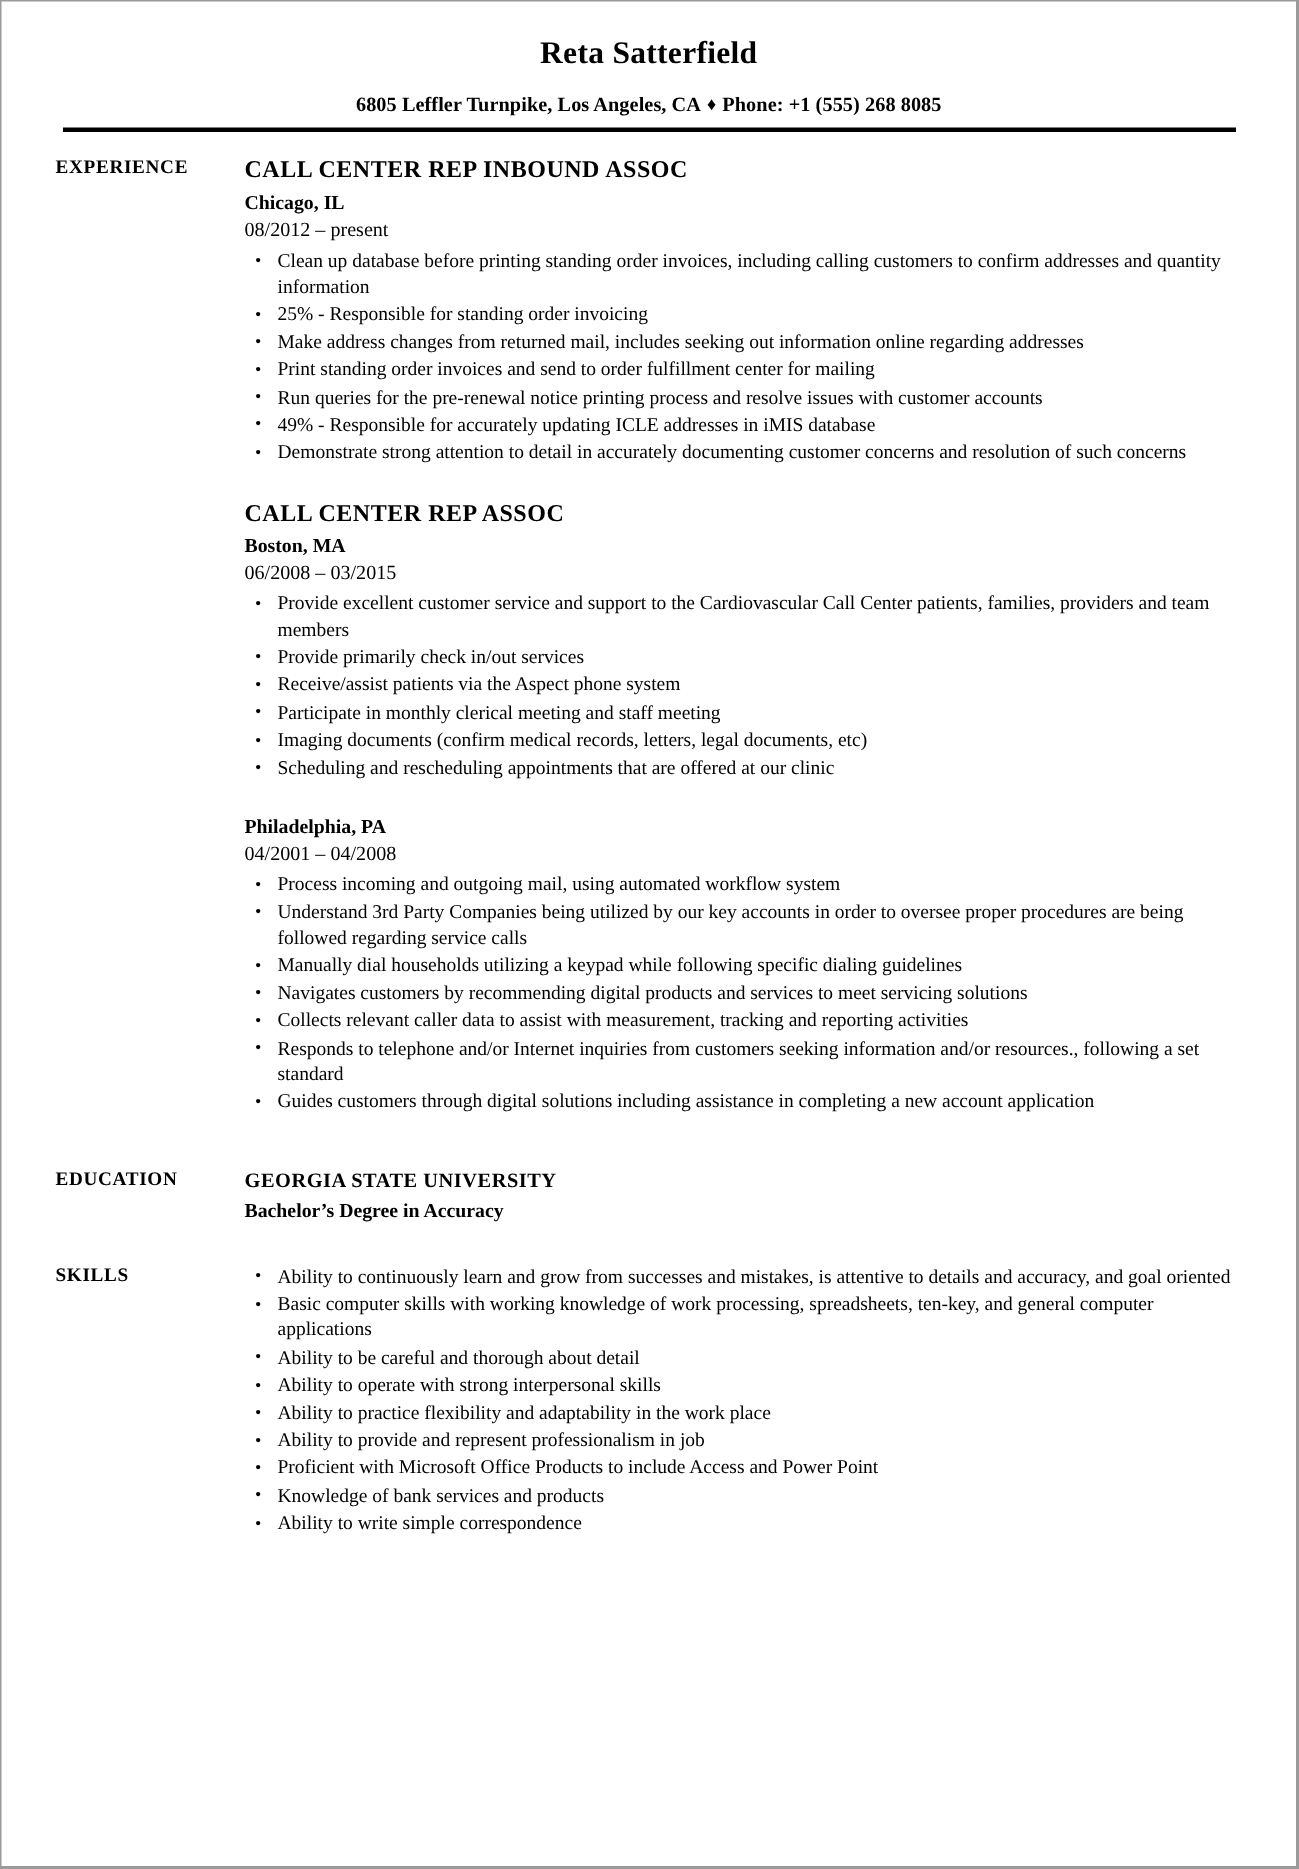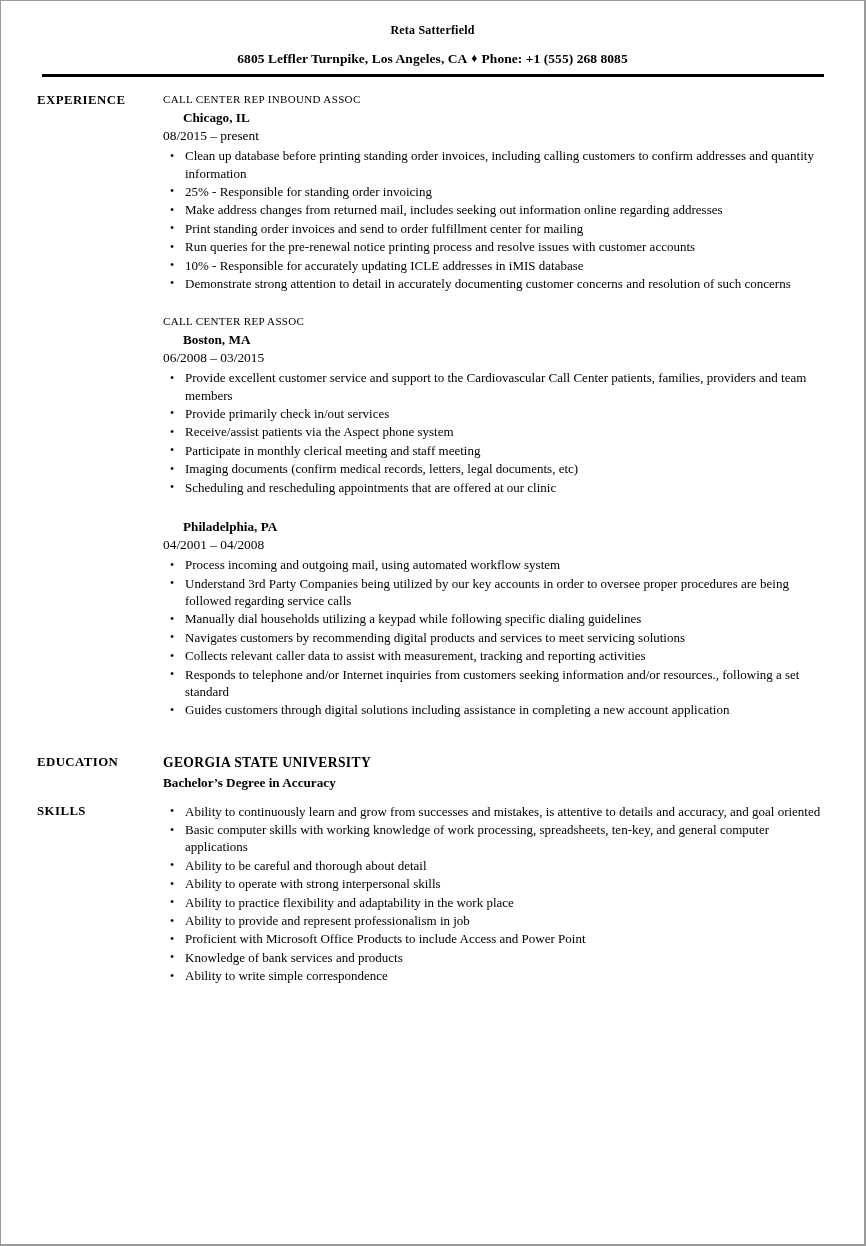--- a/index.html
+++ b/index.html
@@ -23,21 +23,21 @@
     border-bottom-width: 2px;
     overflow: hidden;
   }
 
   
   .doc-header {
     padding-top: 22px;
     text-align: center;
   }
   .cand-name {
-    font-size: 12px;
+    font-size: 21px;
     font-weight: bold;
     letter-spacing: 0.2px;
     line-height: 1.2;
   }
   .cand-contact {
     font-size: 13.5px;
     font-weight: bold;
     margin-top: 14px;
     letter-spacing: 0.05px;
   }
@@ -80,31 +80,30 @@
   .section-content-col {
     flex: 1 1 auto;
     min-width: 0;
   }
 
   
   .job { margin-bottom: 0; }
   .job + .job { margin-top: 22px; }
 
   .job-title {
-    font-size: 11px;
-    font-weight: normal;
+    font-size: 16px;
+    font-weight: bold;
     letter-spacing: 0.35px;
     line-height: 1.32;
   }
   .job-location {
     font-size: 13.2px;
     font-weight: bold;
     line-height: 1.35;
     margin-top: 2px;
-    margin-left: 20px;
   }
   .job-dates {
     font-size: 13.4px;
     font-weight: normal;
     line-height: 1.3;
     margin-top: 0px;
   }
 
   
   ul.bullets {
@@ -137,21 +136,21 @@
     line-height: 1.32;
   }
   .edu-degree {
     font-size: 13.2px;
     font-weight: bold;
     line-height: 1.35;
     margin-top: 2px;
   }
 
   .section.education-section { margin-top: 34px; }
-  .section.skills-section { margin-top: 11px; }
+  .section.skills-section { margin-top: 26px; }
 
   ul.skills-list { margin-top: 0; }
 </style>
 </head>
 <body>
 
 <div class="page">
 
   <div class="doc-header">
     <div class="cand-name">Reta Satterfield</div>
@@ -165,28 +164,28 @@
 
     <div class="section experience-section">
       <div class="section-label-col">
         <div class="section-label">EXPERIENCE</div>
       </div>
       <div class="section-content-col">
 
         <div class="job">
           <div class="job-title">CALL CENTER REP INBOUND ASSOC</div>
           <div class="job-location">Chicago, IL</div>
-          <div class="job-dates">08/2015 – present</div>
+          <div class="job-dates">08/2012 – present</div>
           <ul class="bullets">
             <li>Clean up database before printing standing order invoices, including calling customers to confirm addresses and quantity information</li>
             <li>25% - Responsible for standing order invoicing</li>
             <li>Make address changes from returned mail, includes seeking out information online regarding addresses</li>
             <li>Print standing order invoices and send to order fulfillment center for mailing</li>
             <li>Run queries for the pre-renewal notice printing process and resolve issues with customer accounts</li>
-            <li>10% - Responsible for accurately updating ICLE addresses in iMIS database</li>
+            <li>49% - Responsible for accurately updating ICLE addresses in iMIS database</li>
             <li>Demonstrate strong attention to detail in accurately documenting customer concerns and resolution of such concerns</li>
           </ul>
         </div>
 
         <div class="job">
           <div class="job-title">CALL CENTER REP ASSOC</div>
           <div class="job-location">Boston, MA</div>
           <div class="job-dates">06/2008 – 03/2015</div>
           <ul class="bullets">
             <li>Provide excellent customer service and support to the Cardiovascular Call Center patients, families, providers and team members</li>

